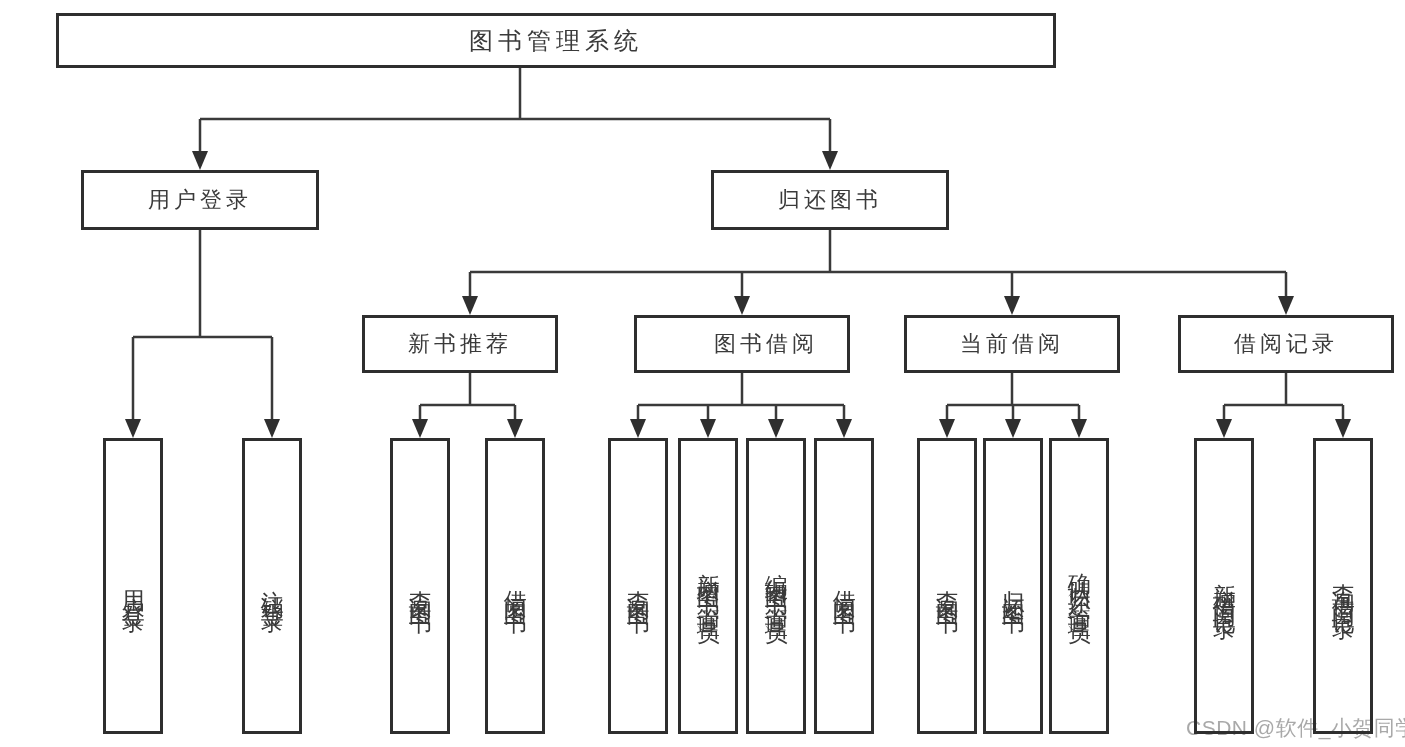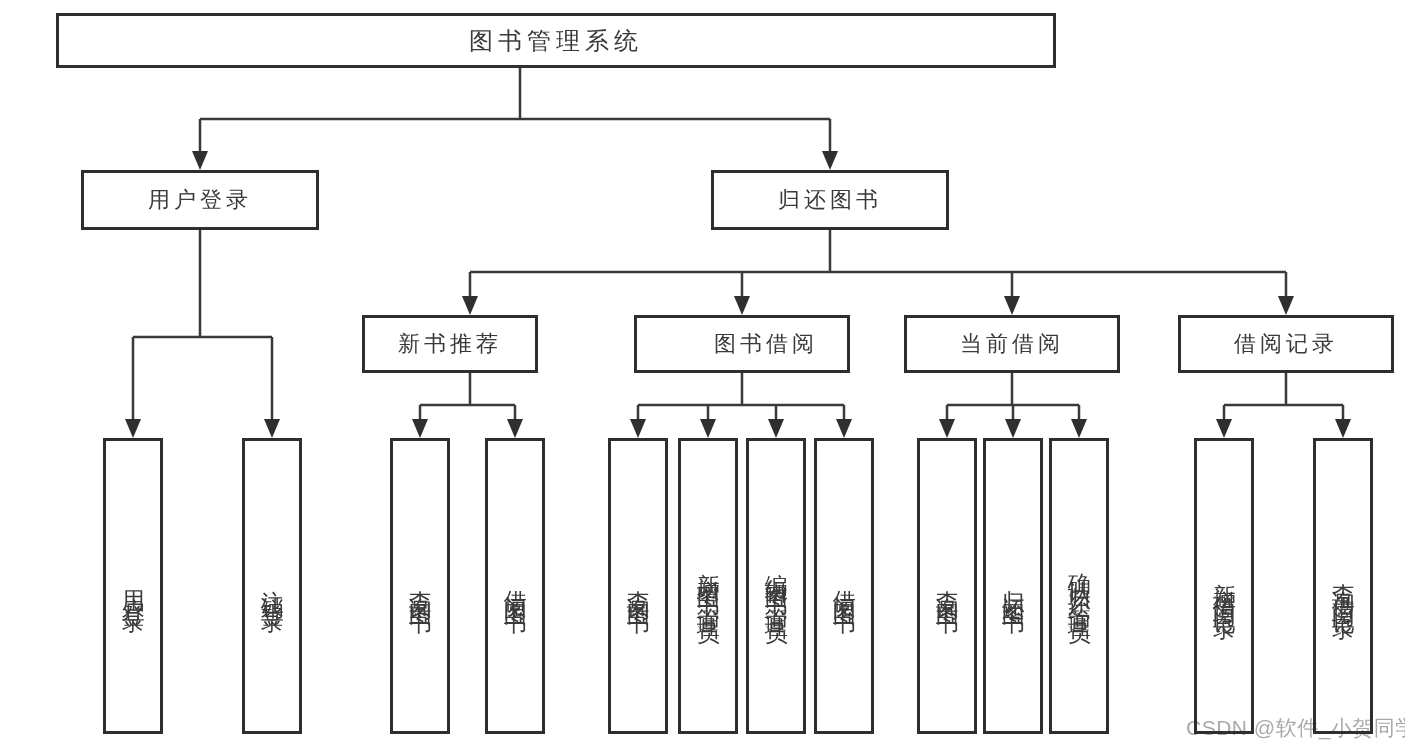--- a/index.html
+++ b/index.html
@@ -71,21 +71,21 @@
     <span class="rootlabel">图书管理系统</span>
   </div>
 
   <div class="box" style="left:81px; top:170px; width:238px; height:60px;">
     <span class="hlabel">用户登录</span>
   </div>
   <div class="box" style="left:711px; top:170px; width:238px; height:60px;">
     <span class="hlabel">归还图书</span>
   </div>
 
-  <div class="box" style="left:362px; top:315px; width:176px; height:58px;">
+  <div class="box" style="left:362px; top:315px; width:196px; height:58px;">
     <span class="hlabel">新书推荐</span>
   </div>
   <div class="box" style="left:634px; top:315px; width:216px; height:58px;padding-left:48px;">
     <span class="hlabel">图书借阅</span>
   </div>
   <div class="box" style="left:904px; top:315px; width:216px; height:58px;">
     <span class="hlabel">当前借阅</span>
   </div>
   <div class="box" style="left:1178px; top:315px; width:216px; height:58px;">
     <span class="hlabel">借阅记录</span>

